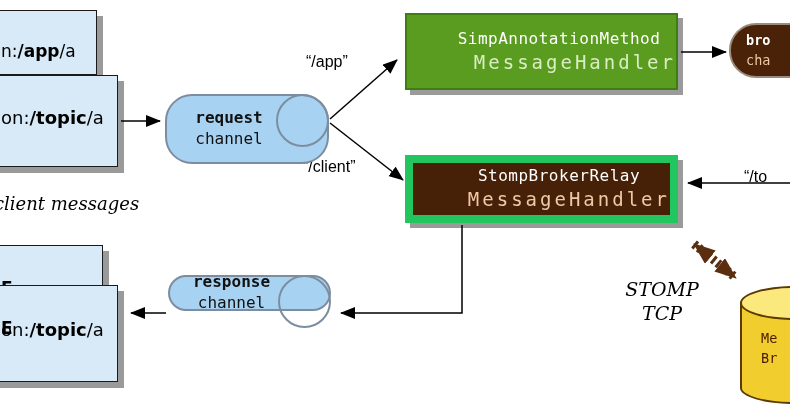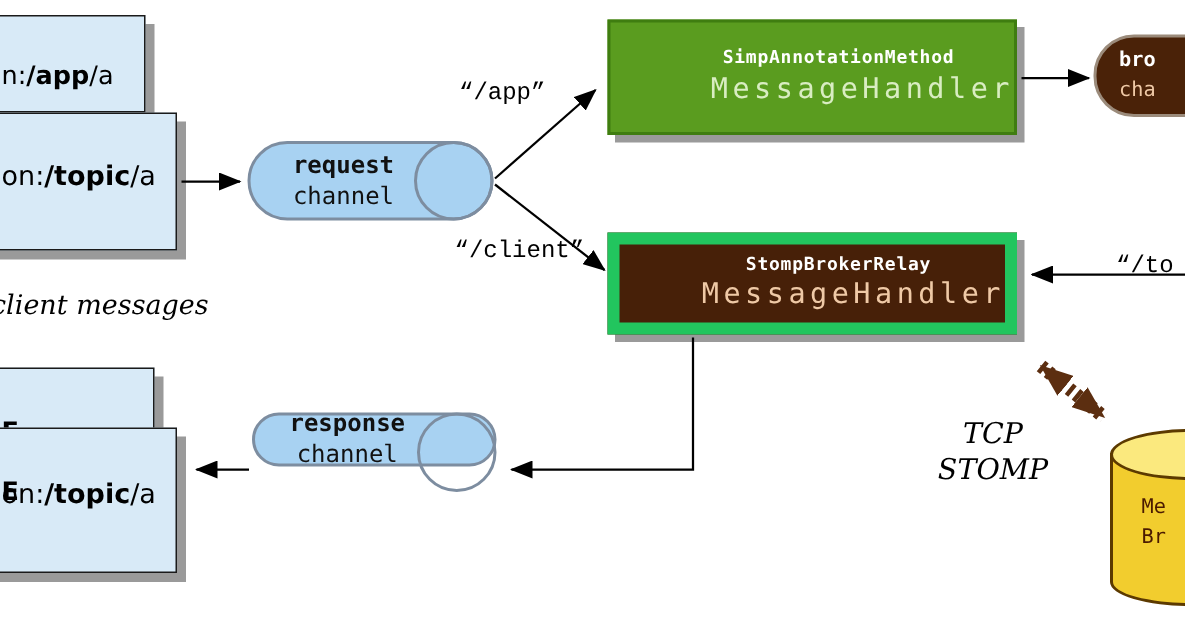--- a/index.html
+++ b/index.html
@@ -50,21 +50,21 @@
   
   .hbox {
     position: absolute;
     width: 273px;
     display: flex; flex-direction: column; justify-content: center;
     text-align: center;
     font-family: "DejaVu Sans Mono", "Liberation Mono", monospace;
     box-shadow: 5px 5px 0 0 #9a9a9a;
     line-height: 1.3;
   }
-  .hbox .htitle { font-weight: bold; font-size: 12px; color: #ffffff; letter-spacing: 0.5px; padding-left: 35px; }
+  .hbox .htitle { font-weight: normal; font-size: 16px; color: #ffffff; letter-spacing: 0.5px; padding-left: 35px; }
   .hbox .hsub { font-size: 19px; letter-spacing: 3px; text-align: right; }
   #annotation-handler-box { left: 405px; top: 13px; height: 77px; background: #5a9c1f; border: 2px solid #3f7d10; }
   #annotation-handler-box .hsub { color: #d9edc2; }
   #relay-handler-box { left: 405px; top: 155px; height: 68px; background: #472008; border: 8px solid #22c55e; }
   #relay-handler-box .hsub { color: #efc9a6; }
 
   
   #broker-channel-pill {
     position: absolute; left: 729px; top: 23px; width: 120px; height: 55px;
     background: #4a2208; border: 2px solid #9b8b7b; border-radius: 27px;
@@ -77,21 +77,21 @@
   #broker-channel-pill .l2 { color: #efc9a6; }
 
   
   .serif-note {
     position: absolute;
     font-family: "DejaVu Serif", "Liberation Serif", serif;
     font-style: italic; color: #000;
   }
   .flow-label {
     position: absolute;
-    font-family: Liberation Mono, monospace;
+    font-family: Liberation Sans, sans-serif;
     font-size: 16px; color: #000; white-space: nowrap;
   }
 
   
   #broker-cylinder { position: absolute; left: 740px; top: 286px; width: 108px; height: 120px; }
   #broker-cylinder .cyl-bottom {
     position: absolute; left: 0; top: 86px; width: 108px; height: 32px;
     background: #f2cd2e; border: 2px solid #5c3a00; border-radius: 50%;
   }
   #broker-cylinder .cyl-body {
@@ -135,21 +135,21 @@
     <div class="cardline bseg" style="left:40px; top:8px; font-size:17px;">E</div>
   </div>
 
   <div class="card z2" style="left:-56px; top:285px; width:174px; height:97px;">
     <div class="cardline bseg" style="left:56px; top:8px; font-size:17px;">E</div>
     <div class="cardline" style="left:56px; top:33px; font-size:18px;">
       <span>on:</span><span class="bseg">/topic</span><span>/a</span>
     </div>
   </div>
 
-  <div class="pill z2" style="left:165px; top:94px; width:164px; height:53px;">
+  <div class="pill z2" style="left:165px; top:94px; width:164px; height:70px;">
     <span class="cap"></span>
     <div class="ptxt">
       <div class="pname">request</div>
       <div>channel</div>
     </div>
   </div>
 
   <div class="pill z2" style="left:168px; top:275px; width:163px; height:36px;">
     <span class="cap"></span>
     <div class="ptxt">
@@ -171,22 +171,22 @@
     <div class="htitle">StompBrokerRelay</div>
     <div class="hsub">MessageHandler</div>
   </div>
 
   <div id="broker-channel-pill" class="z2">
     <div class="l1">bro</div>
     <div class="l2">cha</div>
   </div>
 
   <div class="serif-note" style="left:612px; top:278px; width:100px; text-align:center; font-size:19px; line-height:1.25;">
+    <div>STOMP</div>
     <div>TCP</div>
-    <div>STOMP</div>
   </div>
 
   <div id="broker-cylinder" class="z2">
     <div class="cyl-bottom"></div>
     <div class="cyl-body"></div>
     <div class="cyl-top"></div>
     <div class="cyl-label">
       <div>Me</div>
       <div>Br</div>
     </div>

